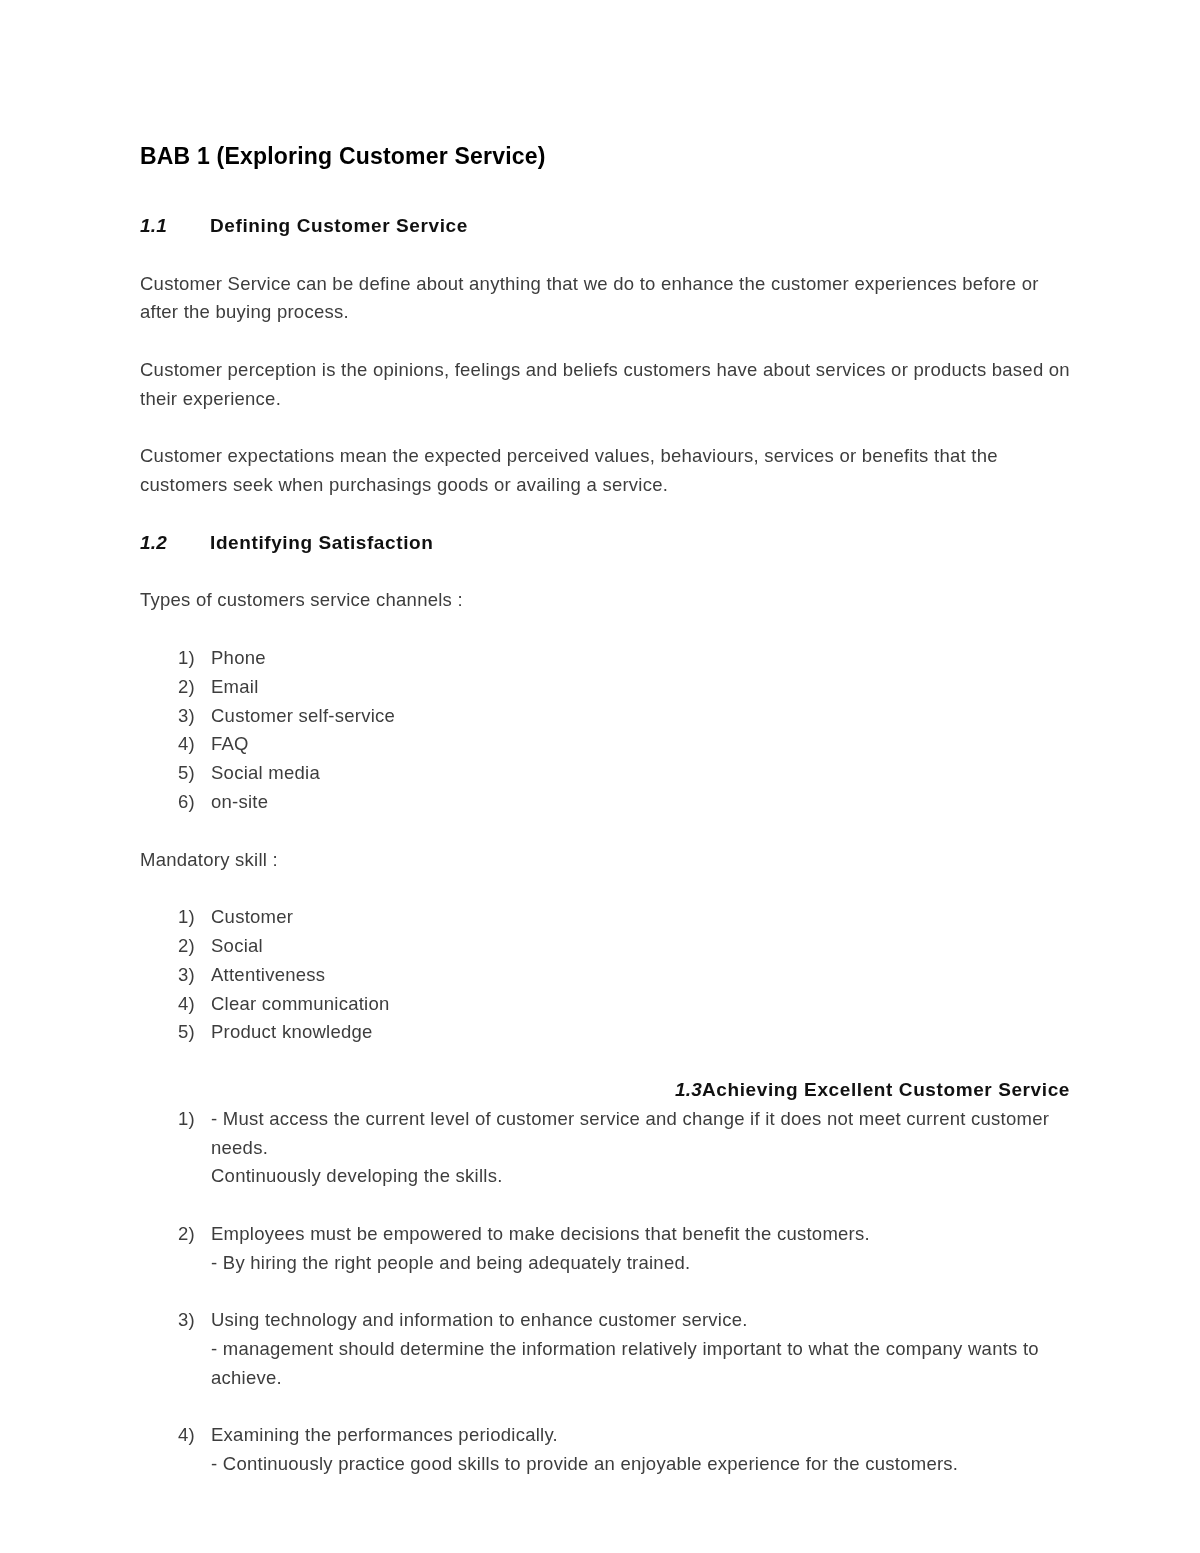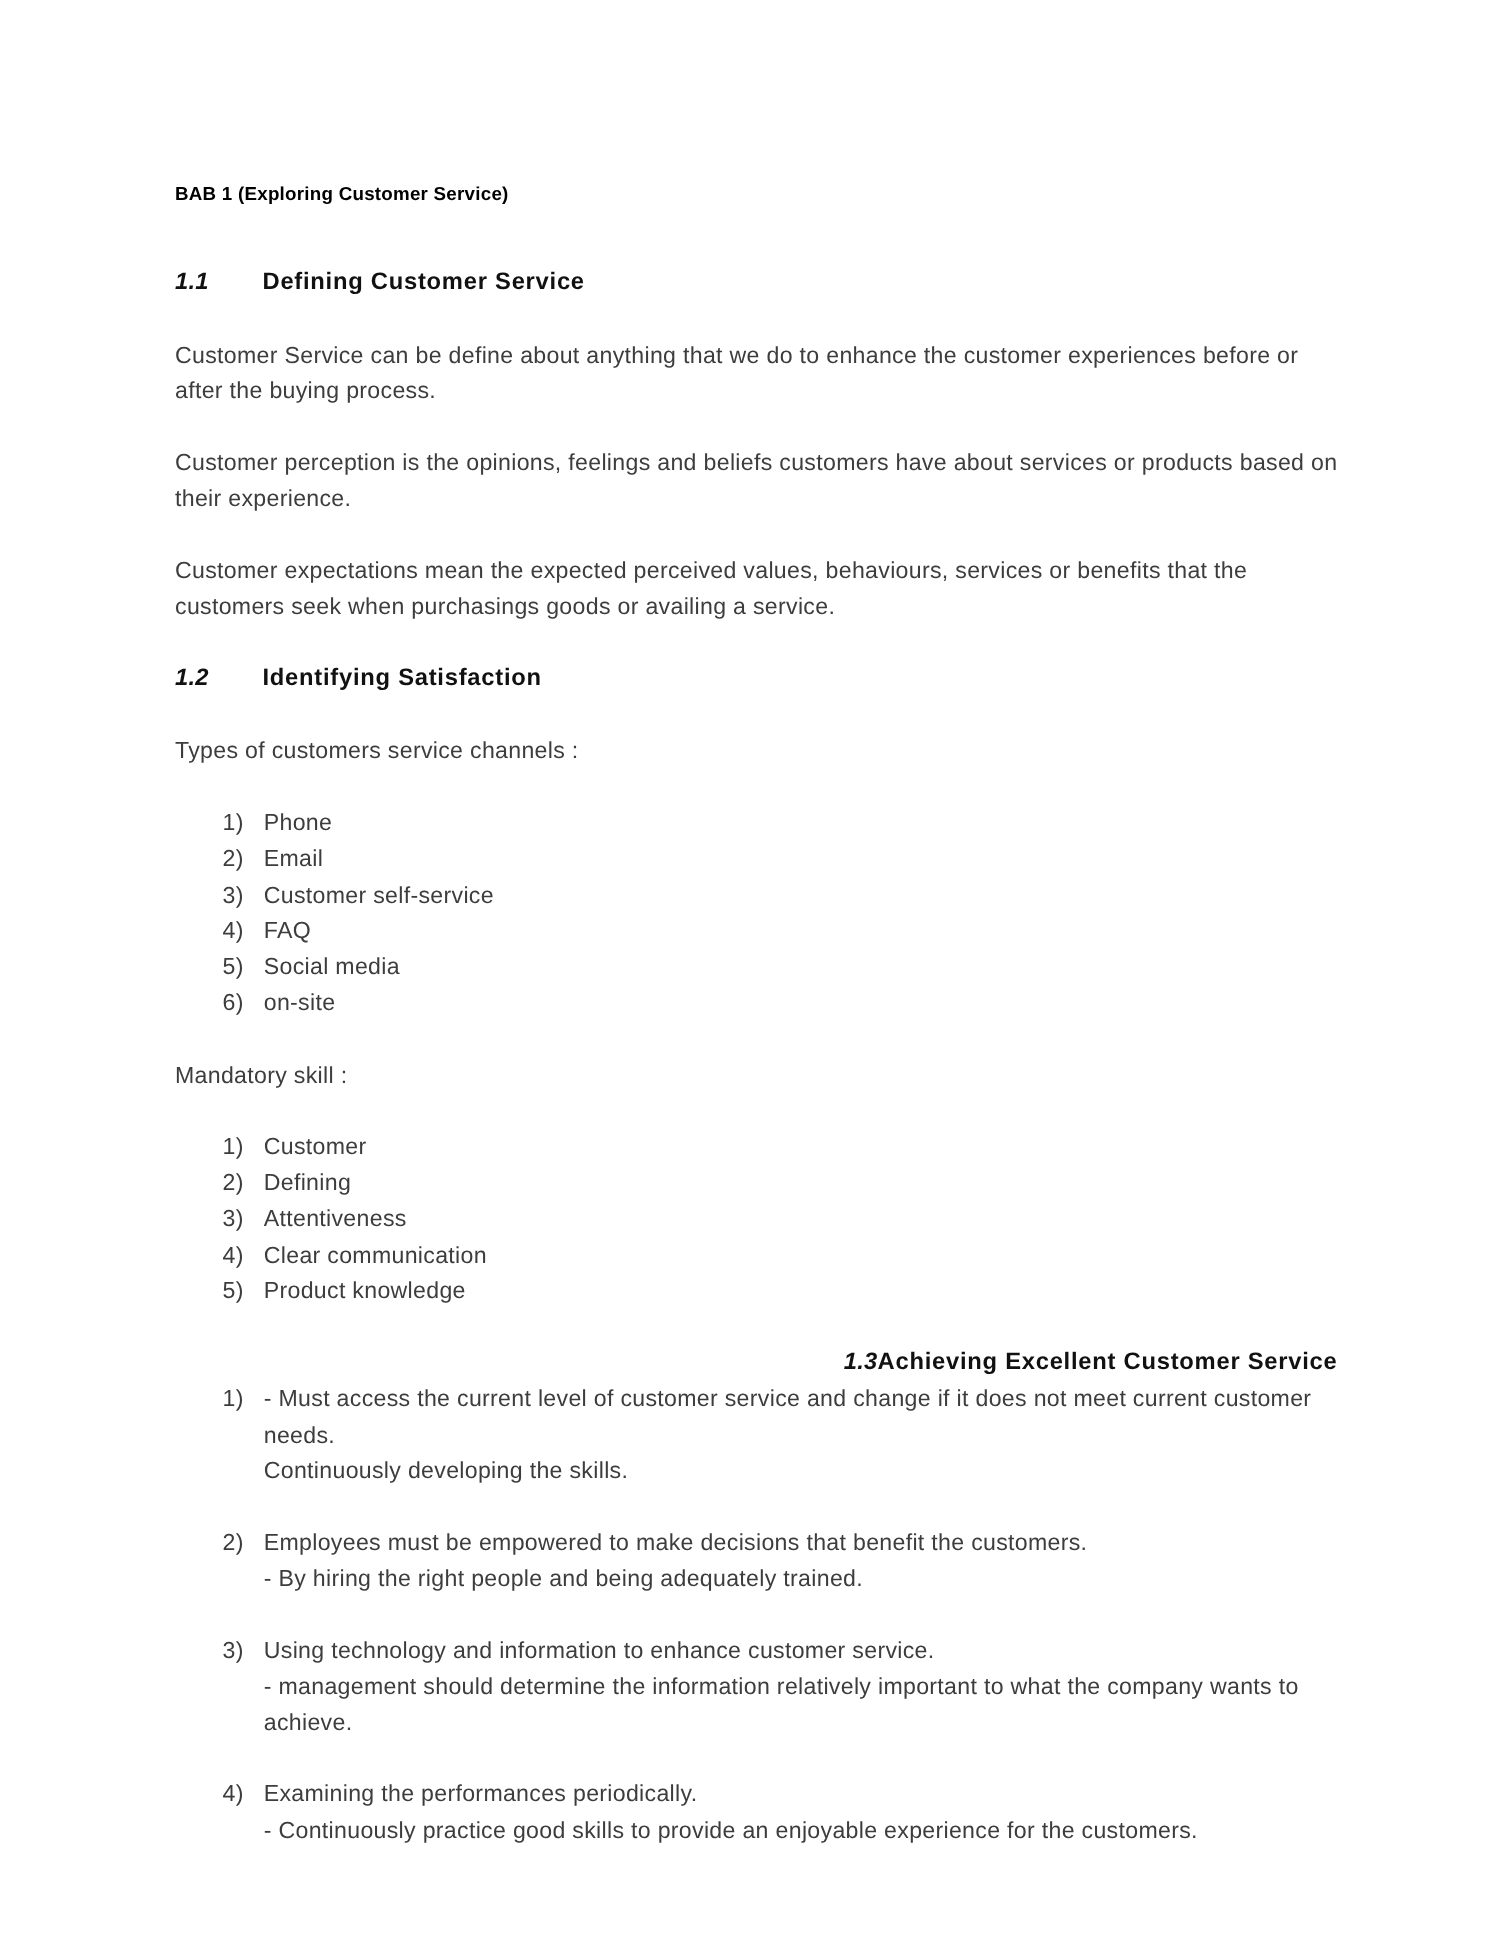--- a/index.html
+++ b/index.html
@@ -15,21 +15,21 @@
     background: #ffffff;
     padding: 142px 130px 40px 140px;
     overflow: hidden;
     font-family: "Liberation Sans", sans-serif;
     font-size: 18.5px;
     line-height: 28.8px;
     letter-spacing: 0.25px;
     color: #3d3d3d;
   }
   .doc-title {
-    font-size: 15px;
+    font-size: 23px;
     line-height: 28px;
     font-weight: bold;
     color: #000000;
     margin: 0 0 42px 0;
     letter-spacing: 0.2px;
   }
   .sec-heading {
     font-weight: bold;
     font-size: 19px;
     color: #111111;
@@ -121,21 +121,21 @@
 
   <p class="body-text">Mandatory skill :</p>
 
   <div class="num-list">
     <div class="num-item">
       <span class="li-num">1)</span>
       <div class="li-body">Customer</div>
     </div>
     <div class="num-item">
       <span class="li-num">2)</span>
-      <div class="li-body">Defining</div>
+      <div class="li-body">Social</div>
     </div>
     <div class="num-item">
       <span class="li-num">3)</span>
       <div class="li-body">Attentiveness</div>
     </div>
     <div class="num-item">
       <span class="li-num">4)</span>
       <div class="li-body">Clear communication</div>
     </div>
     <div class="num-item">

